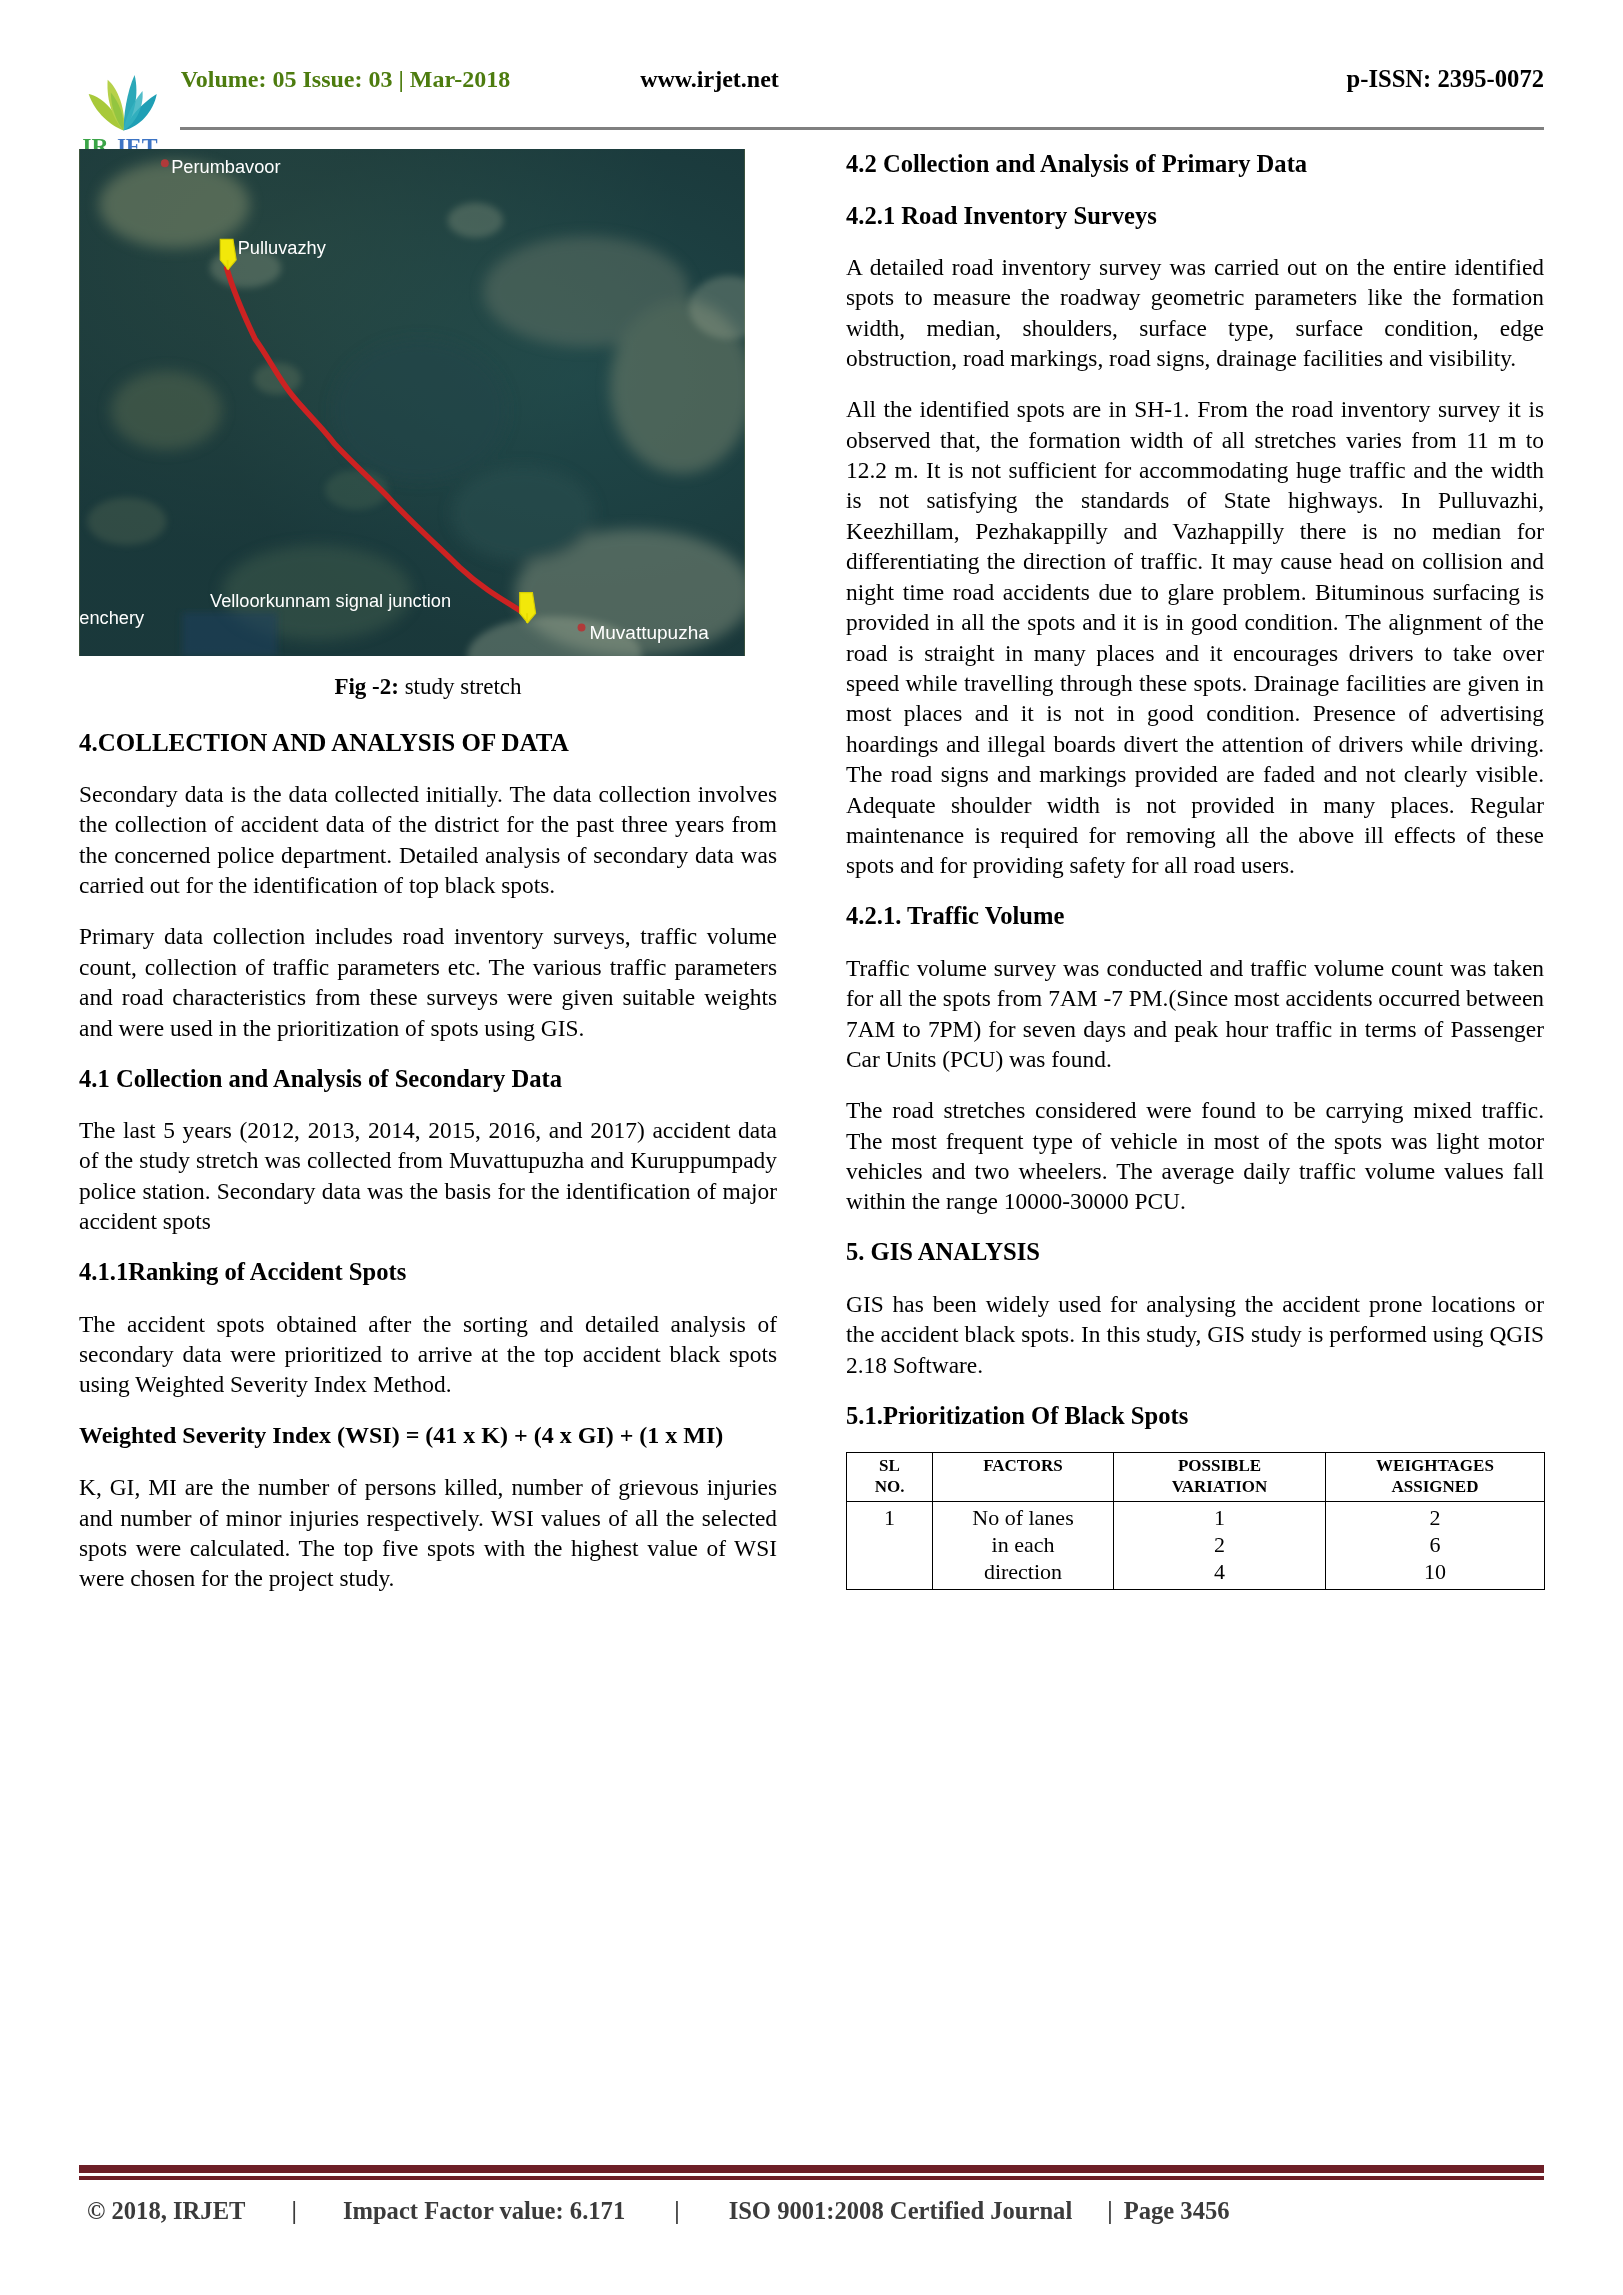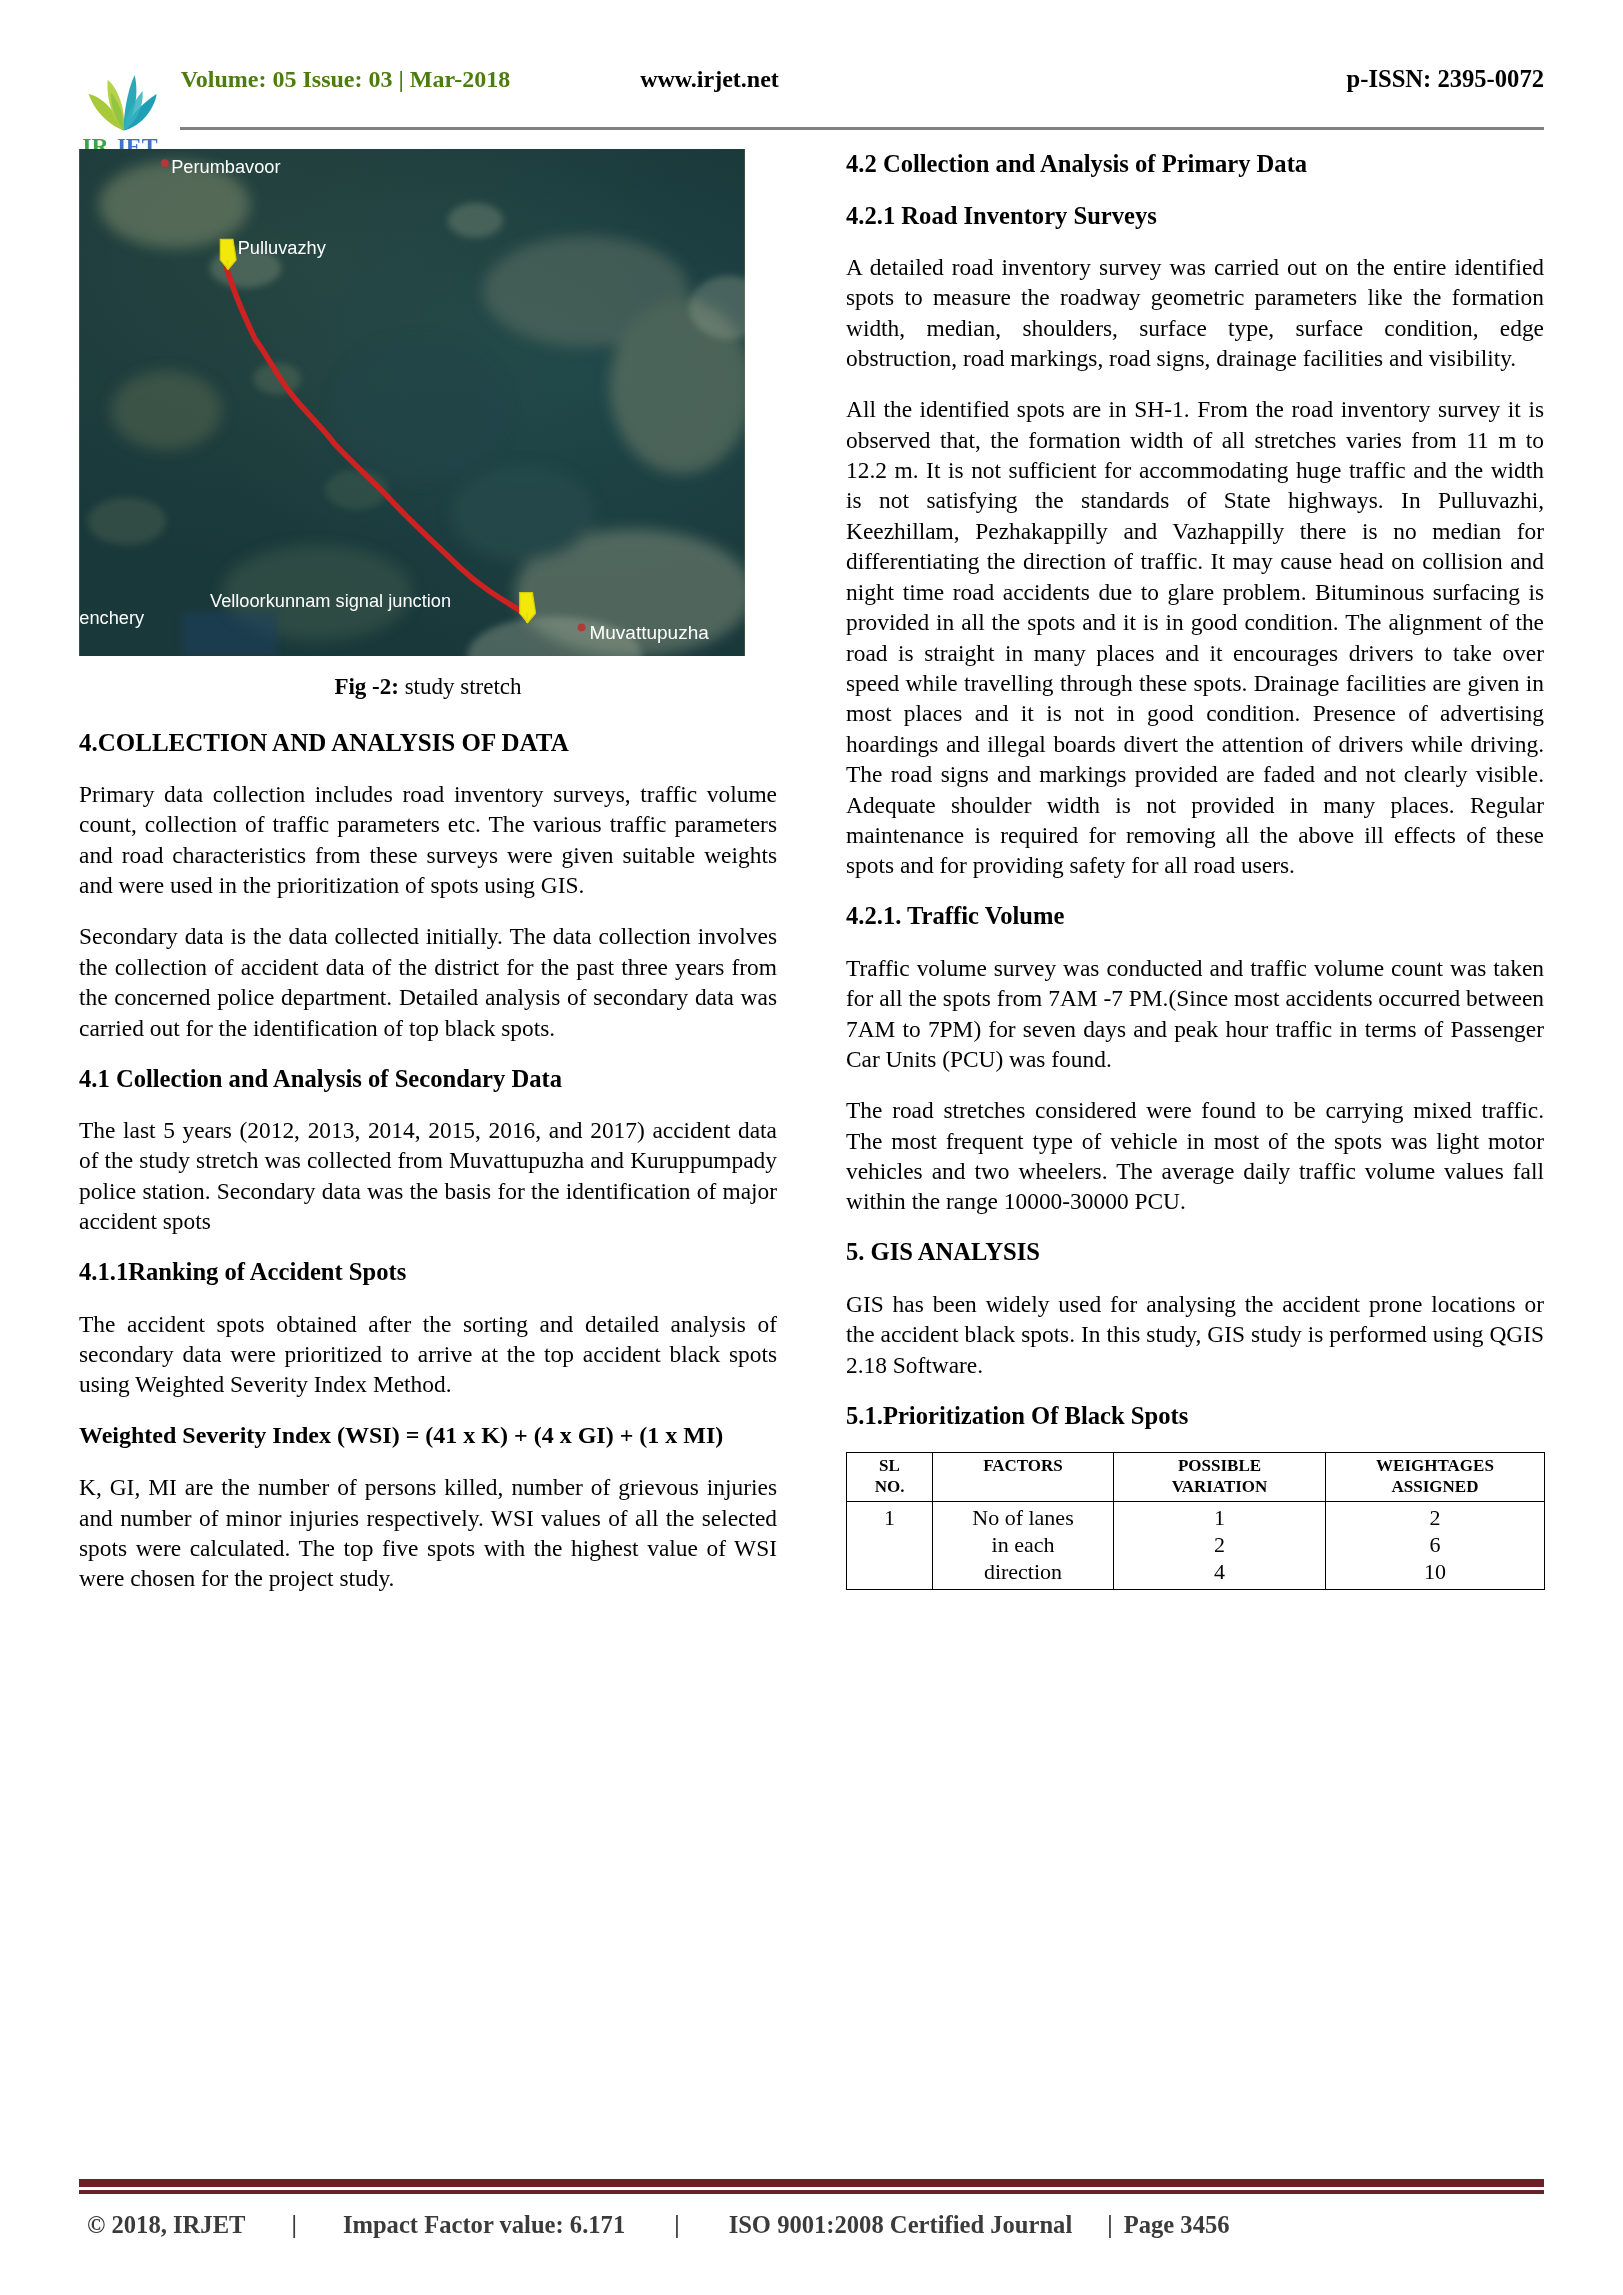--- a/index.html
+++ b/index.html
@@ -172,21 +172,21 @@
   table.factors col.c2 { width: 181px; }
   table.factors col.c3 { width: 212px; }
   table.factors col.c4 { width: 219px; }
   .cellstack span { display: block; }
 
   
   .footer {
     position: absolute;
     left: 79px;
     right: 79px;
-    bottom: 56px;
+    bottom: 70px;
   }
   .footer-rule-thick {
     height: 8.7px;
     background: #6d1f27;
   }
   .footer-rule-gap { height: 3.2px; background: #ffffff; }
   .footer-rule-thin { height: 3.2px; background: #6d1f27; }
   .footer-text {
     margin-top: 17.4px;
     font-size: 24.6px;
@@ -309,23 +309,23 @@
           <text x="644" y="618" font-family="'Liberation Sans', sans-serif" font-size="24" fill="#ffffff">Muvattupuzha</text>
         </svg>
       </div>
 
       <div class="caption">
         <b>Fig -2:</b><span> study stretch</span>
       </div>
 
       <div class="h2 big">4.COLLECTION AND ANALYSIS OF DATA</div>
 
+      <p class="para"> Secondary data is the data collected initially. The data collection involves the collection of accident data of the district for the past three years from the concerned police department. Detailed analysis of secondary data was carried out for the identification of top black spots.</p>
+
       <p class="para">Primary data collection includes road inventory surveys, traffic volume count, collection of traffic parameters etc. The various traffic parameters and road characteristics from these surveys were given suitable weights and were used in the prioritization of spots using GIS.</p>
-
-      <p class="para"> Secondary data is the data collected initially. The data collection involves the collection of accident data of the district for the past three years from the concerned police department. Detailed analysis of secondary data was carried out for the identification of top black spots.</p>
 
       <div class="h2">4.1 Collection and Analysis of Secondary Data</div>
 
       <p class="para">The last 5 years (2012, 2013, 2014, 2015, 2016, and 2017) accident data of the study stretch was collected from Muvattupuzha and Kuruppumpady police station. Secondary data was the basis for the identification of major accident spots</p>
 
       <div class="h2">4.1.1Ranking of Accident Spots</div>
 
       <p class="para">The accident spots obtained after the sorting and detailed analysis of secondary data were prioritized to arrive at the top accident black spots using Weighted Severity Index Method.</p>
 
       <div class="formula">  Weighted Severity Index (WSI) = (41 x K) + (4 x GI) + (1 x MI)</div>

